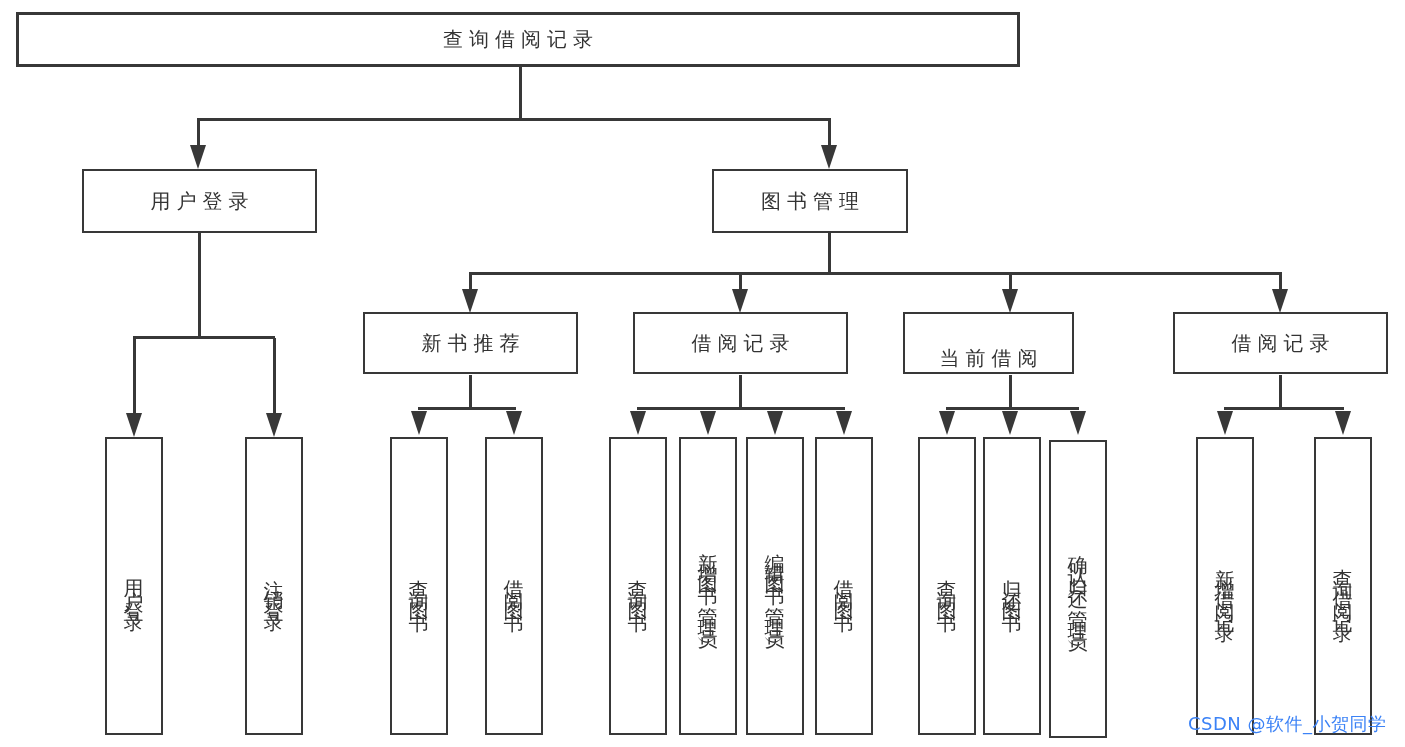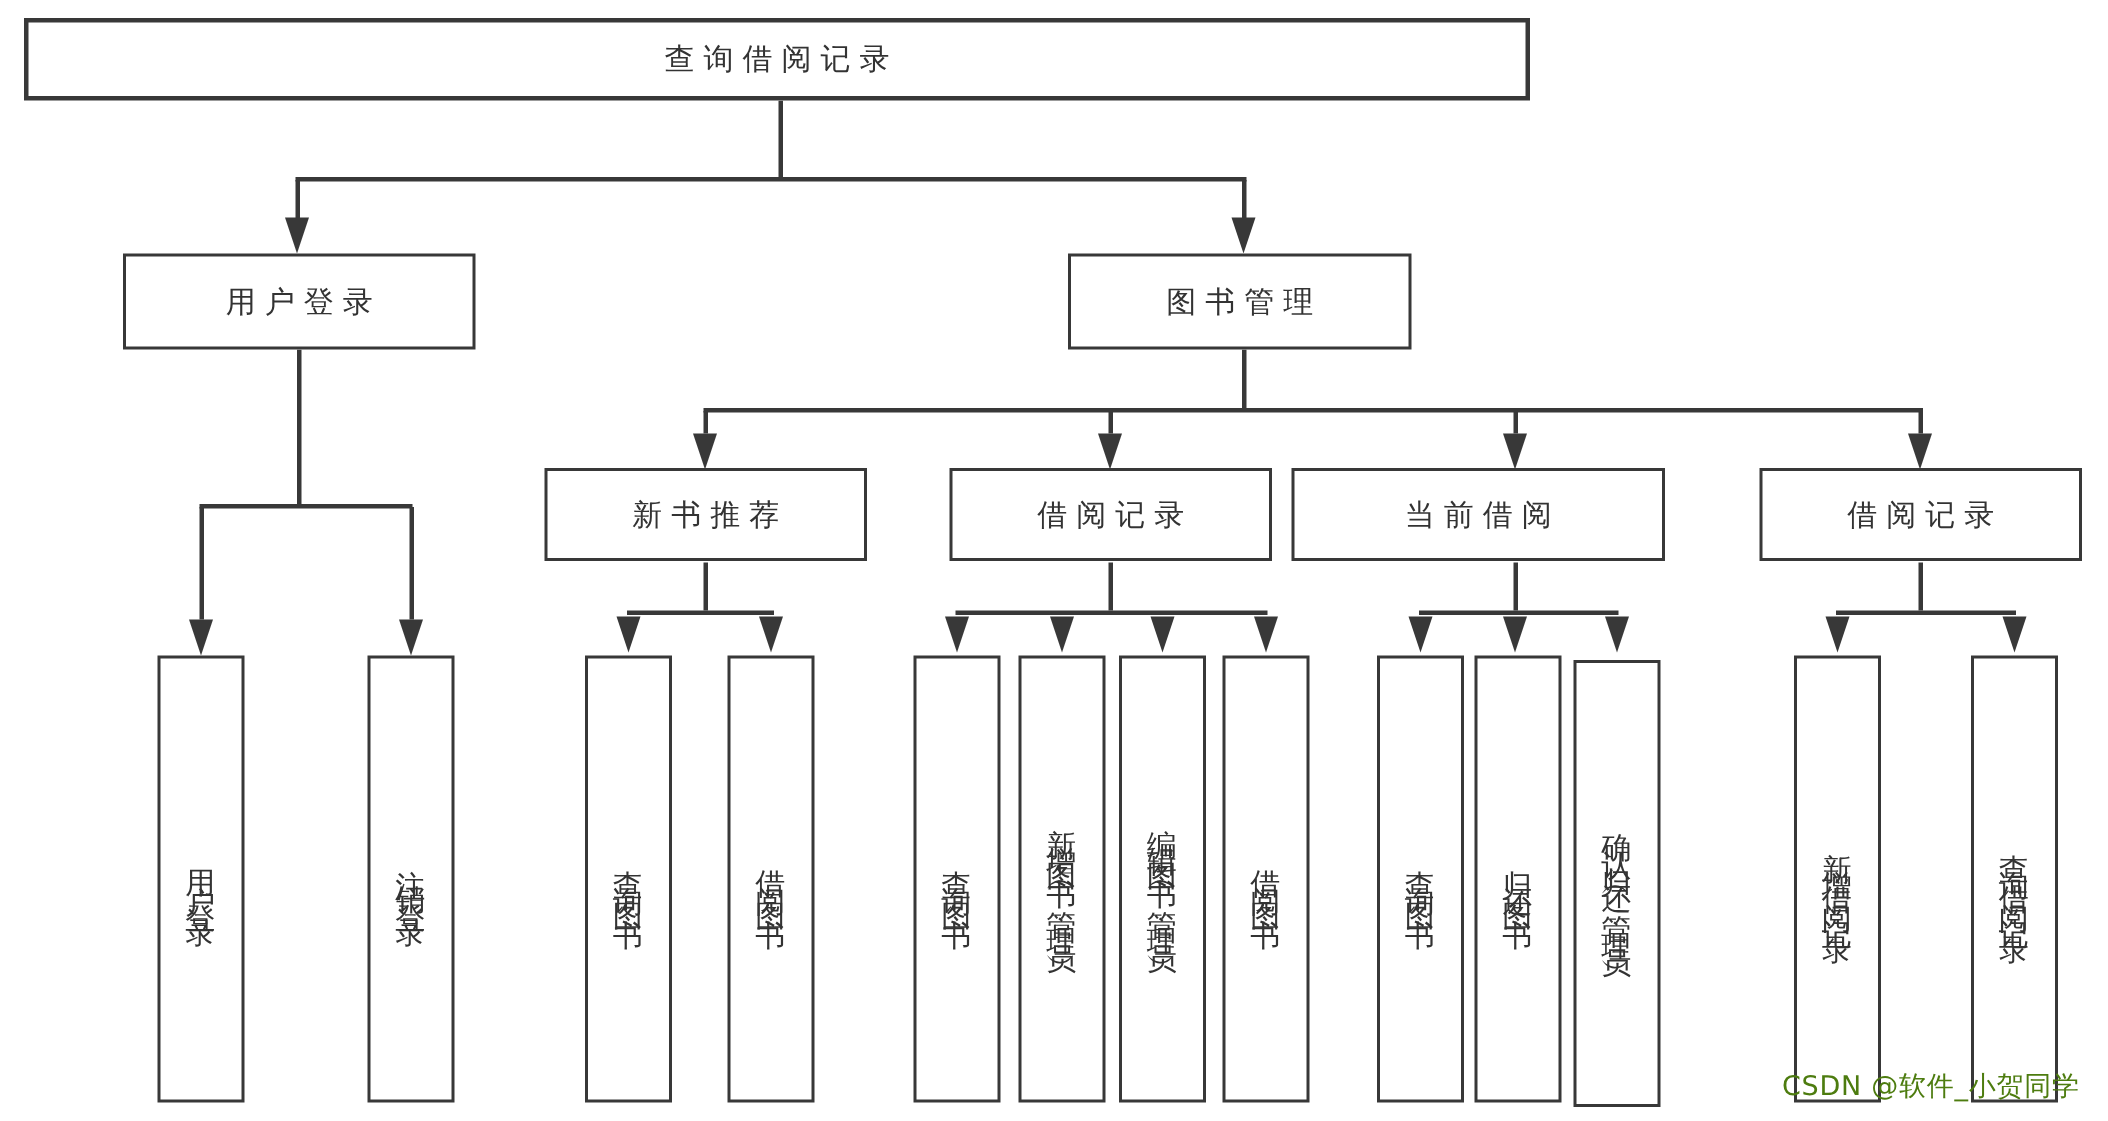--- a/index.html
+++ b/index.html
@@ -48,21 +48,21 @@
     border-right: 8px solid transparent;
     border-top: 24px solid #383838;
   }
   
   #watermark {
     position: absolute;
     left: 1188px;
     top: 712px;
     font-size: 18px;
     letter-spacing: 0.5px;
-    color: #4d7c0f;
+    color: #3b82f6;
     white-space: nowrap;
     z-index: 20;
   }
 </style>
 </head>
 <body>
 
 <div id="stage">
 
   <div>
@@ -116,31 +116,31 @@
     <div class="ar" style="left:1335px; top:411px;"></div>
   </div>
 
   <div class="box root" style="left:16px; top:12px; width:1004px; height:55px;">
     <span class="h-label">查询借阅记录</span>
   </div>
 
   <div class="box" style="left:82px; top:169px; width:235px; height:64px;">
     <span class="h-label">用户登录</span>
   </div>
-  <div class="box" style="left:712px; top:169px; width:229px; height:64px;">
+  <div class="box" style="left:712px; top:169px; width:196px; height:64px;">
     <span class="h-label">图书管理</span>
   </div>
 
   <div class="box" style="left:363px; top:312px; width:215px; height:62px;">
     <span class="h-label">新书推荐</span>
   </div>
   <div class="box" style="left:633px; top:312px; width:215px; height:62px;">
     <span class="h-label">借阅记录</span>
   </div>
-  <div class="box" style="left:861px; top:312px; width:249px; height:62px;">
+  <div class="box" style="left:903px; top:312px; width:171px; height:62px;align-items:flex-end;">
     <span class="h-label">当前借阅</span>
   </div>
   <div class="box" style="left:1173px; top:312px; width:215px; height:62px;font-family:Liberation Mono, monospace;">
     <span class="h-label">借阅记录</span>
   </div>
 
   <div class="box" style="left:105px; top:437px; width:58px; height:298px;">
     <span class="v-label">用户登录</span>
   </div>
   <div class="box" style="left:245px; top:437px; width:58px; height:298px;">

